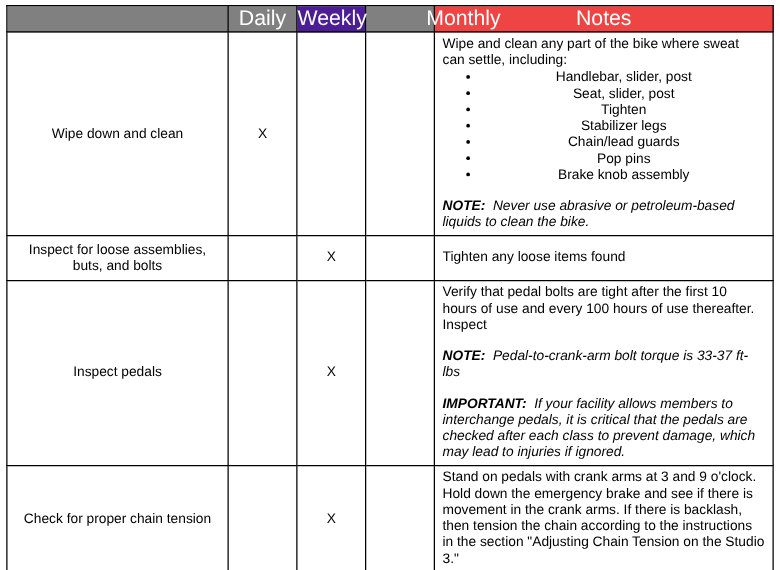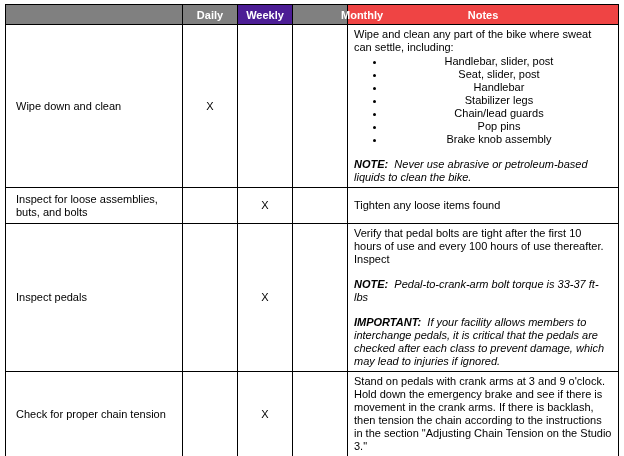--- a/index.html
+++ b/index.html
@@ -14,28 +14,28 @@
   table {
     border-collapse: collapse;
     table-layout: fixed;
     width: 613px;
     font-size: 11px;
   }
   th, td { border: 1px solid #000000; }
   thead th {
     background: #808080;
     color: #ffffff;
-    font-weight: bold;
+    font-weight: normal;
     height: 20px;
     text-align: center;
     vertical-align: middle;
-    font-size: 11px;
+    font-size: 17px;
   }
   td.task-cell {
-    text-align: left;
+    text-align: center;
     vertical-align: middle;
     padding: 2px 10px;
     line-height: 13px;
   }
   td.mark-cell {
     text-align: center;
     vertical-align: middle;
     line-height: 13px;
   }
   td.notes-cell {
@@ -80,21 +80,21 @@
         <tr>
           <td class="task-cell">Wipe down and clean</td>
           <td class="mark-cell">X</td>
           <td class="mark-cell"></td>
           <td class="mark-cell"></td>
           <td class="notes-cell">
             <p>Wipe and clean any part of the bike where sweat can settle, including:</p>
             <ul>
               <li>Handlebar, slider, post</li>
               <li>Seat, slider, post</li>
-              <li>Handlebar</li>
+              <li>Tighten</li>
               <li>Stabilizer legs</li>
               <li>Chain/lead guards</li>
               <li>Pop pins</li>
               <li>Brake knob assembly</li>
             </ul>
             <p class="gap"><strong>NOTE:&nbsp; </strong>Never use abrasive or petroleum-based liquids to clean the bike.</p>
           </td>
         </tr>
         <tr>
           <td class="task-cell">Inspect for loose assemblies, buts, and bolts</td>

